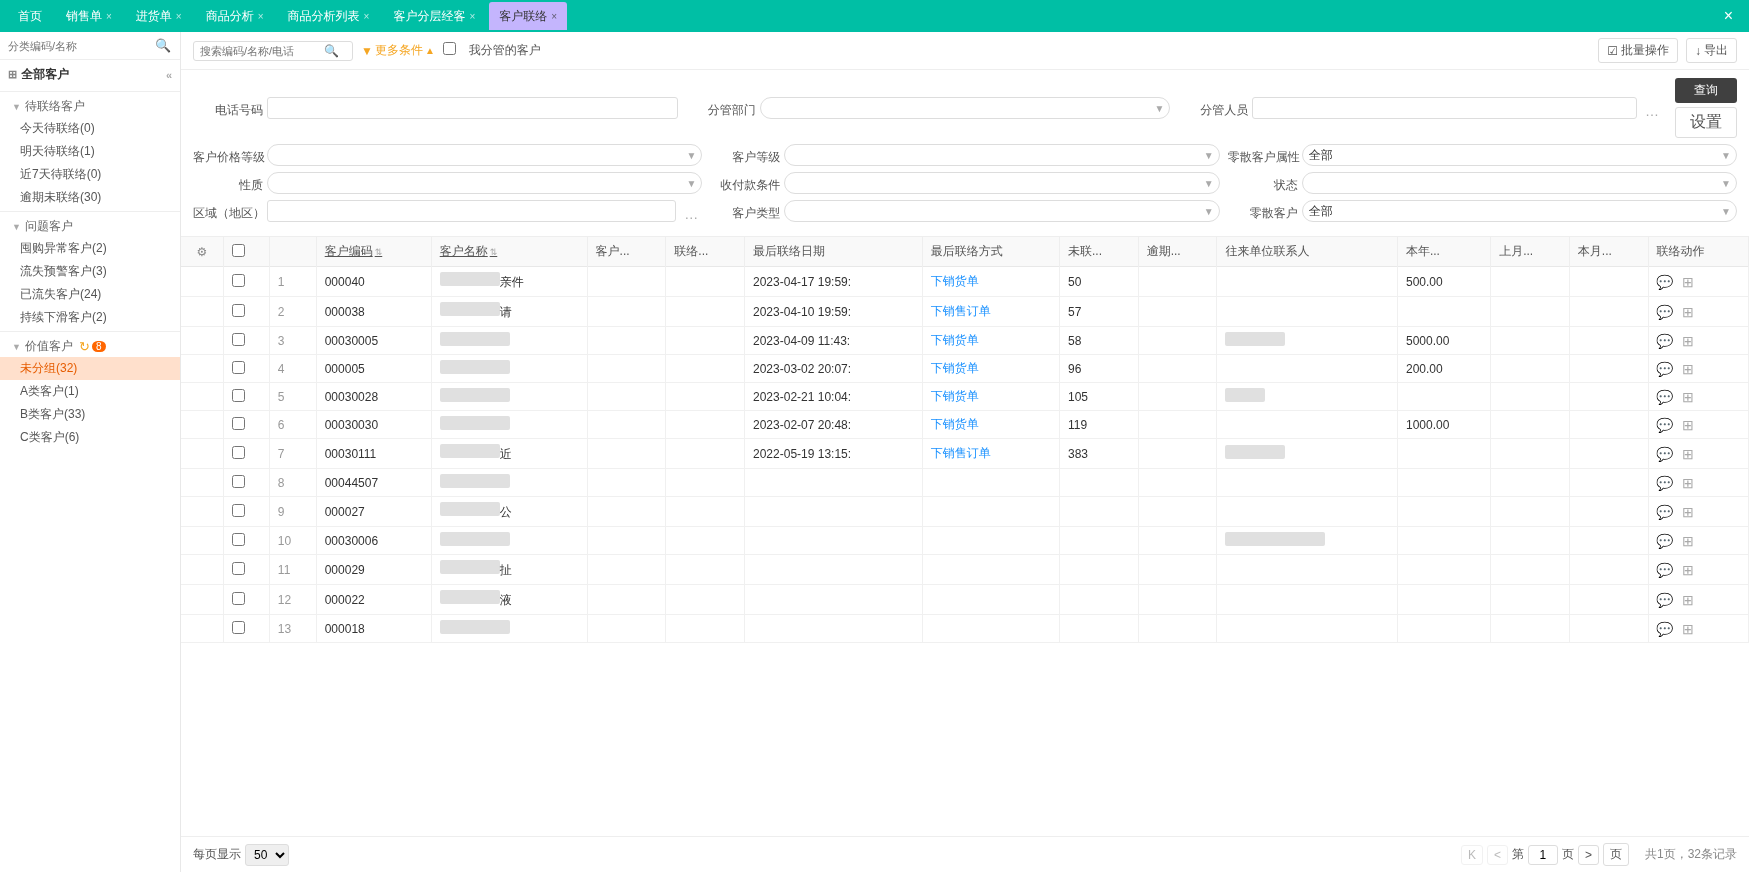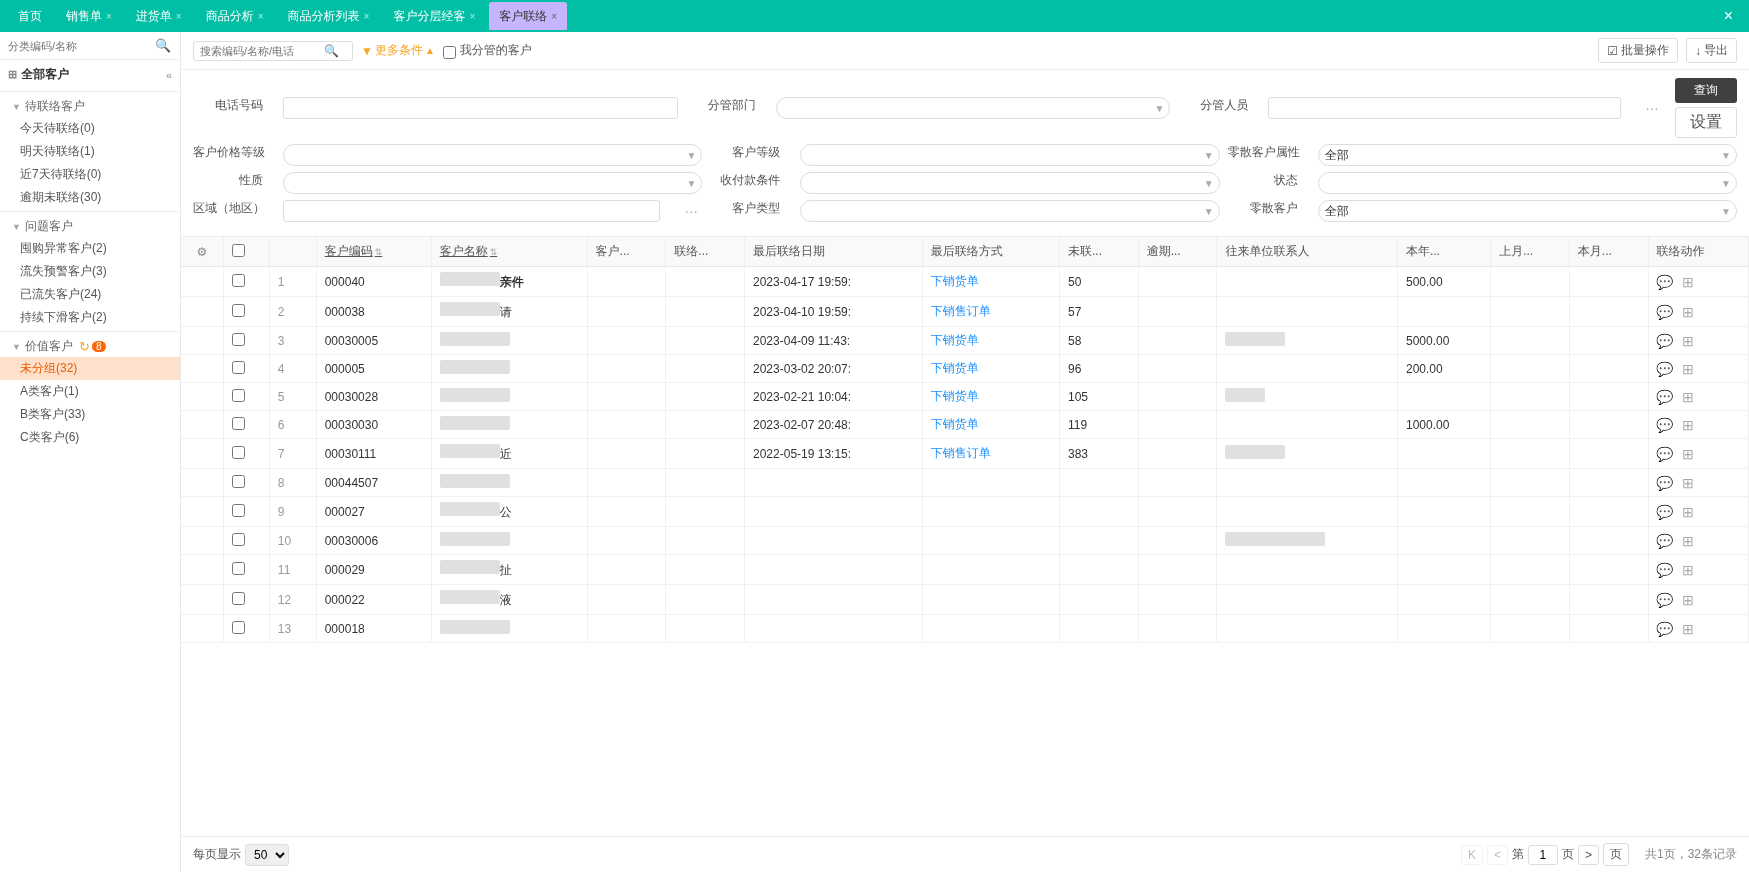--- a/index.html
+++ b/index.html
@@ -140,22 +140,22 @@
     .filter-more {
       color: #f5a623;
       cursor: pointer;
       display: flex;
       align-items: center;
       gap: 2px;
       font-size: 12px;
     }
     .filter-checkbox {
       display: flex;
-      align-items: flex-end;
-      gap: 4px;
+      align-items: flex-start;
+      gap: 13px;
       color: #555;
       font-size: 12px;
     }
     .filter-spacer { flex: 1; }
     .action-btn {
       border: 1px solid #ddd;
       border-radius: 3px;
       padding: 3px 8px;
       background: #fff;
       cursor: pointer;
@@ -173,22 +173,22 @@
       padding: 8px 12px;
     }
     .filter-row {
       display: flex;
       align-items: center;
       gap: 8px;
       margin-bottom: 6px;
     }
     .filter-field {
       display: flex;
-      align-items: flex-start;
-      gap: 20px;
+      align-items: flex-end;
+      gap: 4px;
       flex: 1;
     }
     .filter-field label {
       white-space: nowrap;
       color: #555;
       font-size: 12px;
       width: 70px;
       text-align: right;
     }
     .filter-input {
@@ -625,21 +625,21 @@
             <th>本月...</th>
             <th>联络动作</th>
           </tr>
         </thead>
         <tbody id="table-body">
         <tr>
               <td></td>
               <td><input type="checkbox" style=""></td>
               <td><span class="row-num">1</span></td>
               <td><span>000040</span></td>
-              <td><span style="display:inline-block; min-width:50px;font-weight:bold;"><span class="cell-blurred" style="min-width:60px;"></span>亲件</span></td>
+              <td><span style="display:inline-block; min-width:50px;"><span class="cell-blurred" style="min-width:60px;"></span>亲件</span></td>
               <td></td>
               <td></td>
               <td><span>2023-04-17 19:59:</span></td>
               <td><a class="cell-link">下销货单</a></td>
               <td><span>50</span></td>
               <td></td>
               <td></td>
               <td><span>500.00</span></td>
               <td></td>
               <td></td>

